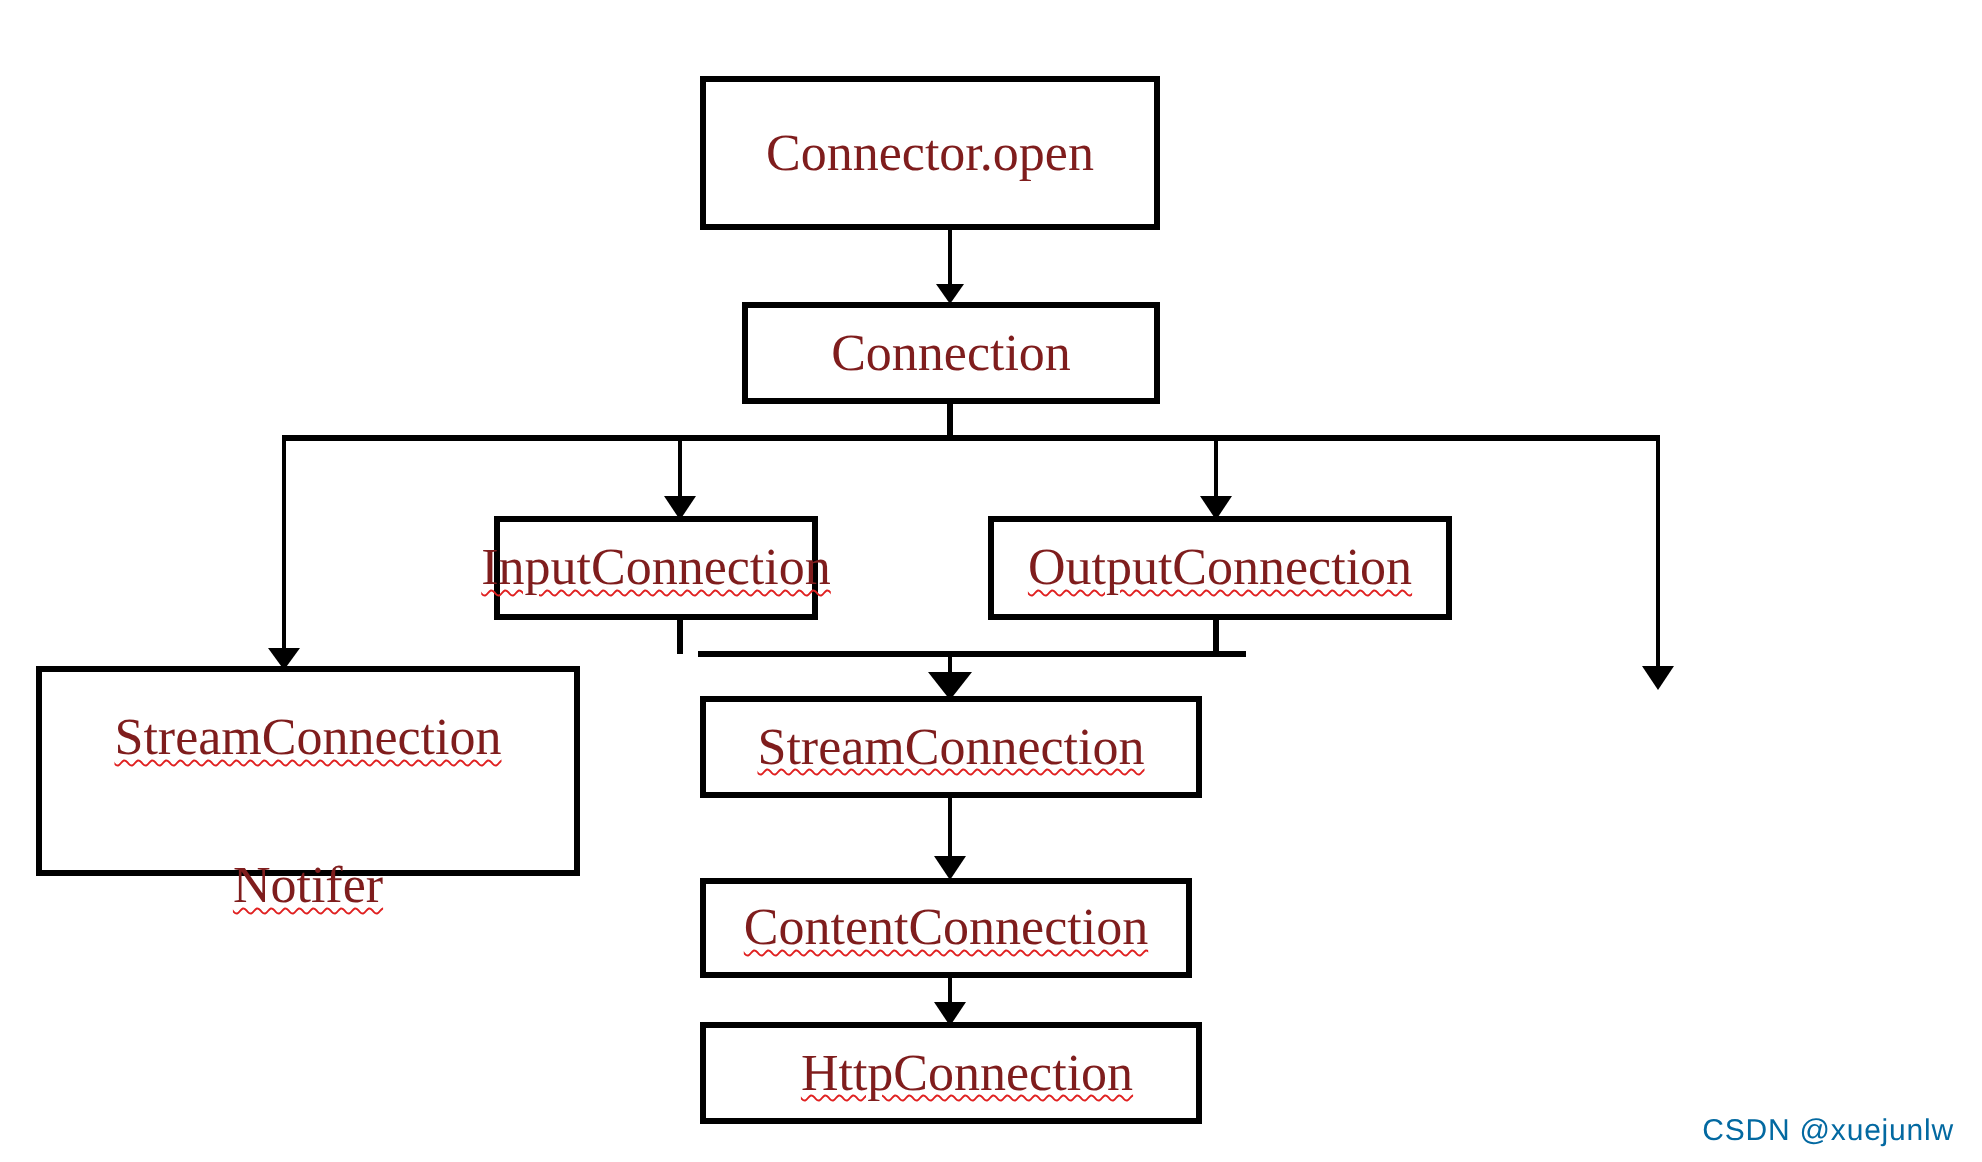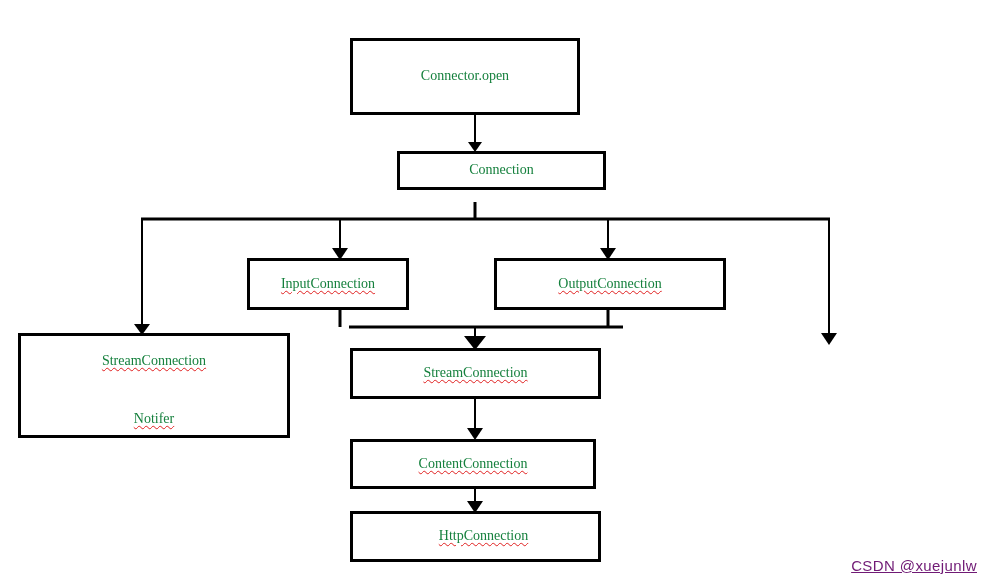--- a/index.html
+++ b/index.html
@@ -36,23 +36,23 @@
     justify-content: center;
     align-items: center;
     padding: 0 14px;
   }
   .node.top-align {
     justify-content: flex-start;
     padding-top: 16px;
   }
   .node .label {
     font-family: "Liberation Serif", "DejaVu Serif", serif;
-    font-size: 14px;
+    font-size: 26px;
     line-height: 1.30;
-    color: #15803d;
+    color: #7f1d1d;
     white-space: nowrap;
     text-align: center;
   }
   
   .label.misspelled {
     text-decoration: underline;
     text-decoration-style: wavy;
     text-decoration-color: #e02020;
     text-decoration-thickness: 1px;
     text-underline-offset: 2px;
@@ -131,21 +131,21 @@
 
     <g>
       <line x1="475" y1="489" x2="475" y2="501" stroke="#000000" stroke-width="2"></line>
       <path d="M467,501 L483,501 L475,513 z" fill="#000000"></path>
     </g>
   </svg>
 
   <div class="node" style="left: 350px; top: 38px; width: 230px; height: 77px; border-color: rgb(0, 0, 0);">
       <div class="label plain">Connector.open</div>
     </div>
-  <div class="node" style="left: 371px; top: 151px; width: 209px; height: 39px; border-color: rgb(0, 0, 0); margin-left: 26px;">
+  <div class="node" style="left: 371px; top: 151px; width: 209px; height: 51px; border-color: rgb(0, 0, 0);">
       <div class="label plain">Connection</div>
     </div>
   <div class="node" style="left: 247px; top: 258px; width: 162px; height: 52px; border-color: rgb(0, 0, 0);">
       <div class="label misspelled" style="text-decoration-color: rgb(224, 32, 32);">InputConnection</div>
     </div>
   <div class="node" style="left: 494px; top: 258px; width: 232px; height: 52px; border-color: rgb(0, 0, 0);">
       <div class="label misspelled" style="text-decoration-color: rgb(224, 32, 32);">OutputConnection</div>
     </div>
   <div class="node top-align" style="left: 18px; top: 333px; width: 272px; height: 105px; border-color: rgb(0, 0, 0);">
       <div class="label misspelled" style="text-decoration-color: rgb(224, 32, 32);">StreamConnection</div>
@@ -154,14 +154,14 @@
   <div class="node" style="left: 350px; top: 348px; width: 251px; height: 51px; border-color: rgb(0, 0, 0);">
       <div class="label misspelled" style="text-decoration-color: rgb(224, 32, 32);">StreamConnection</div>
     </div>
   <div class="node" style="left: 350px; top: 439px; width: 246px; height: 50px; border-color: rgb(0, 0, 0);">
       <div class="label misspelled" style="text-decoration-color: rgb(224, 32, 32);">ContentConnection</div>
     </div>
   <div class="node" style="left: 350px; top: 511px; width: 251px; height: 51px; border-color: rgb(0, 0, 0);">
       <div class="label misspelled" style="text-decoration-color: rgb(224, 32, 32); margin-left: 16px;">HttpConnection</div>
     </div>
 
-  <div id="watermark" style="color: #701a75; text-decoration: underline;">CSDN @xuejunlw</div>
+  <div id="watermark" style="color: #0369a1;">CSDN @xuejunlw</div>
 </div>
 
 </body></html>

